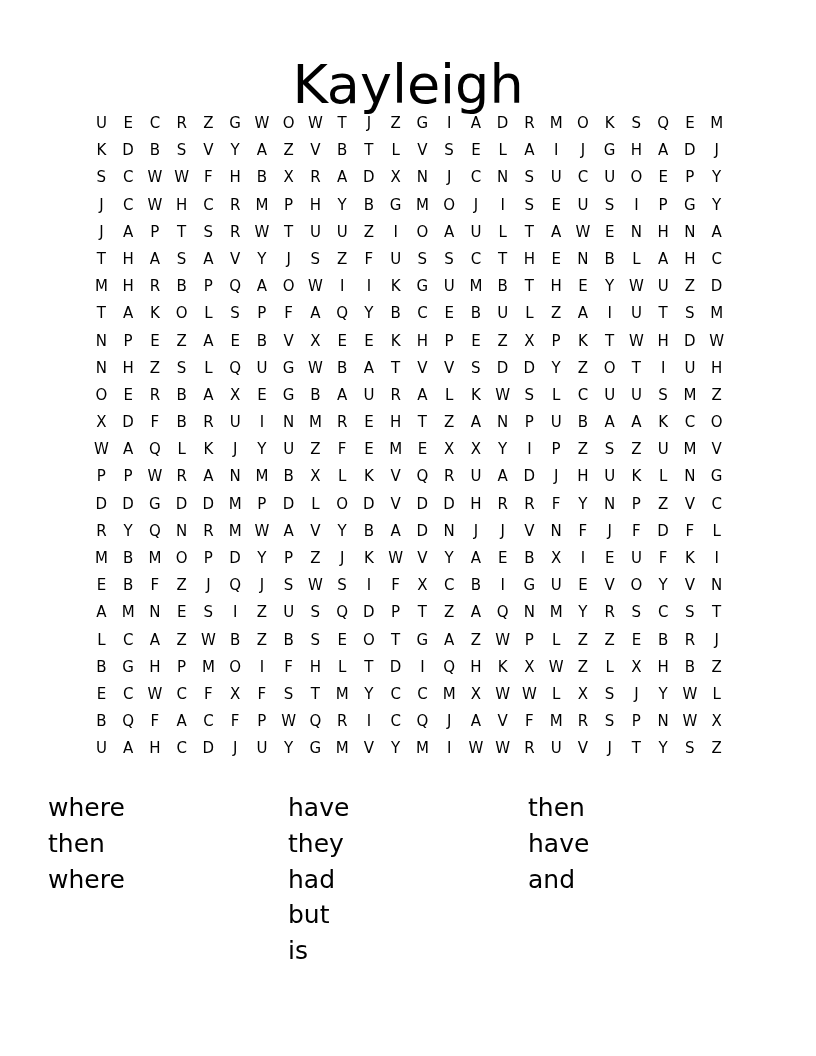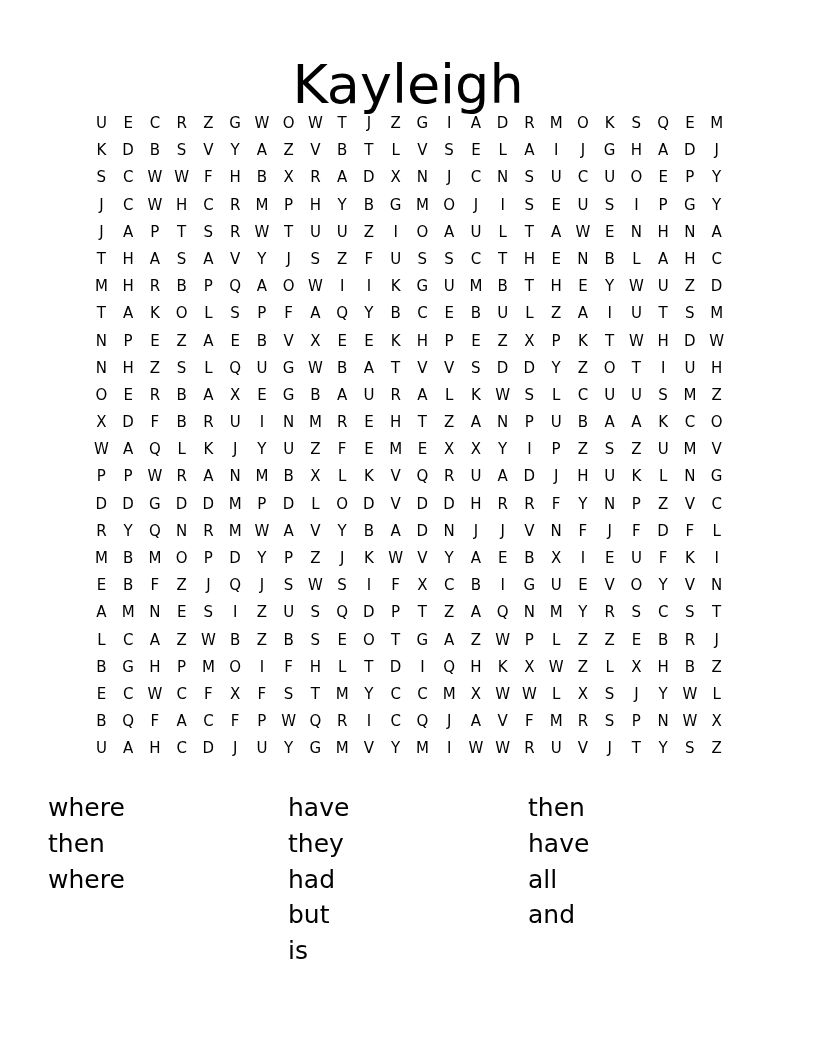--- a/index.html
+++ b/index.html
@@ -683,18 +683,17 @@
       <div class="word-col">
         <div class="word-item">have</div>
         <div class="word-item">they</div>
         <div class="word-item">had</div>
         <div class="word-item">but</div>
         <div class="word-item">is</div>
       </div>
       <div class="word-col">
         <div class="word-item">then</div>
         <div class="word-item">have</div>
-        <div class="word-item">all</div>
         <div class="word-item">and</div>
       </div>
     </div>
 
 </div>
 
 </body></html>

